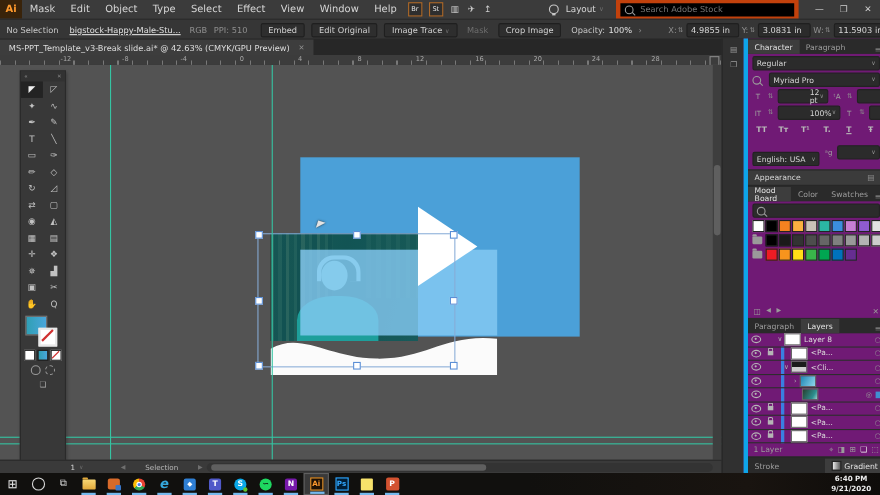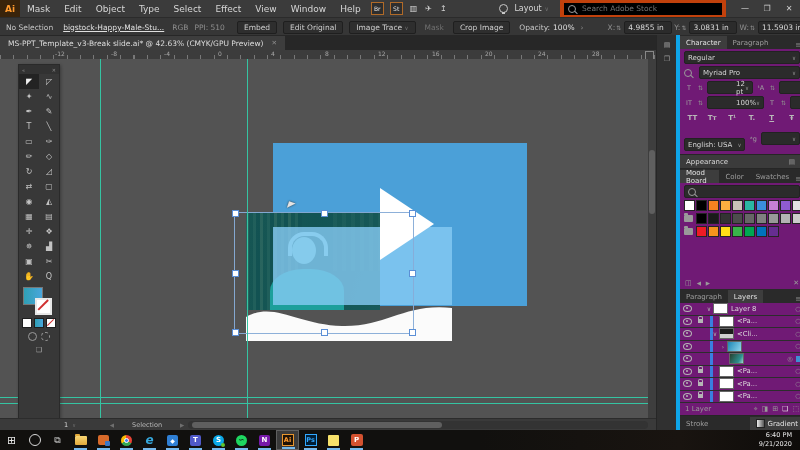--- a/index.html
+++ b/index.html
@@ -171,21 +171,21 @@
      display:flex;align-items:center;justify-content:center;}
   .ic-onenote{width:11px;height:11px;background:#7719aa;border-radius:2px;color:#fff;font-size:7px;font-weight:bold;
      display:flex;align-items:center;justify-content:center;}
   .ic-ai{width:12px;height:12px;background:#1f1205;border:1px solid #e8962e;color:#ff9a2e;font-size:6.5px;font-weight:bold;
      display:flex;align-items:center;justify-content:center;box-sizing:border-box;}
   .ic-ps{width:12px;height:12px;background:#001e36;border:1px solid #31a8ff;color:#31a8ff;font-size:6.5px;font-weight:bold;
      display:flex;align-items:center;justify-content:center;box-sizing:border-box;}
   .ic-sticky{width:11px;height:11px;background:#f7e26b;border-radius:1px;}
   .ic-ppt{width:12px;height:12px;background:#d35230;border-radius:2px;color:#fff;font-size:7px;font-weight:bold;
      display:flex;align-items:center;justify-content:center;}
-  #clock{margin-left:auto;margin-right:8px;text-align:right;font-size:6.5px;color:#eaeaea;line-height:1.35;}
+  #clock{margin-left:auto;margin-right:8px;text-align:center;font-size:6.5px;color:#eaeaea;line-height:1.35;font-weight:bold;}
 </style>
 </head>
 <body>
 
 <div id="app">
 
   <div id="menubar" class="abs">
     <div id="ai-logo">Ai</div>
     <span class="menu-item">Mask</span>
     <span class="menu-item">Edit</span>

